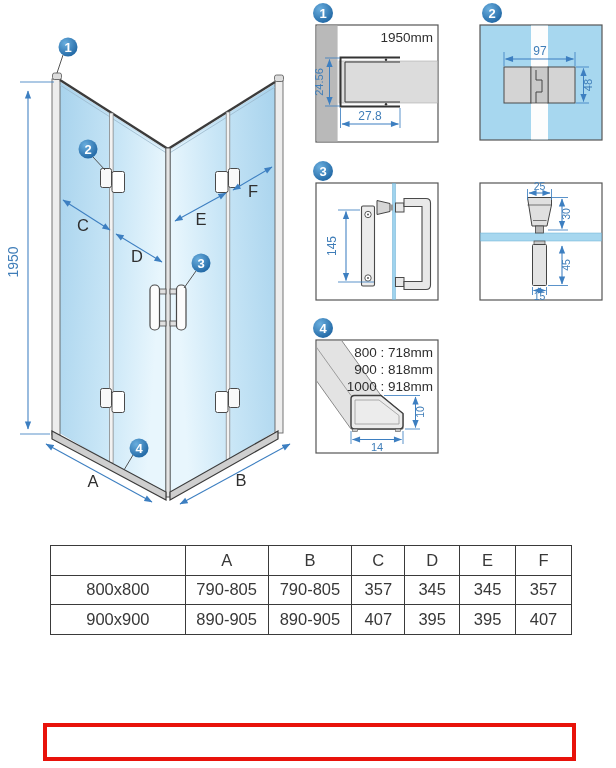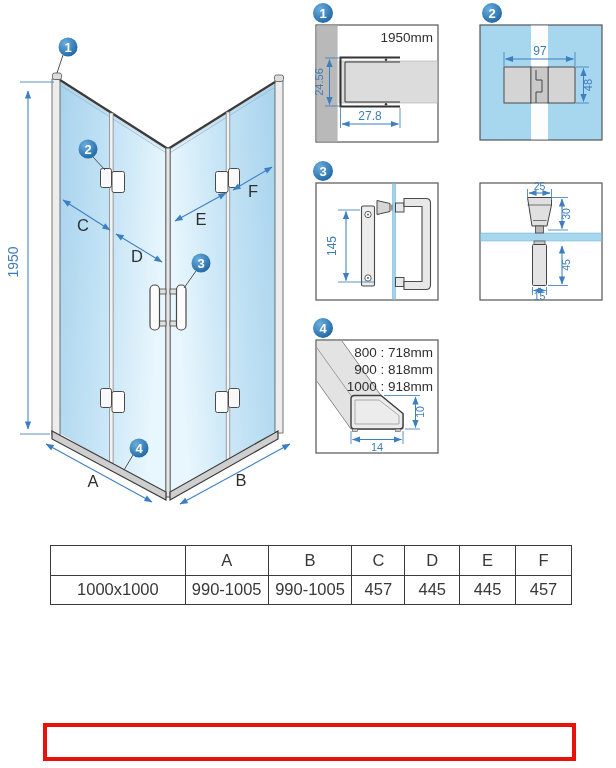--- a/index.html
+++ b/index.html
@@ -282,26 +282,35 @@
         <th>A</th>
         <th>B</th>
         <th>C</th>
         <th>D</th>
         <th>E</th>
         <th>F</th>
       </tr>
     </thead>
     <tbody>
       <tr>
-        <td>1000x1000</td>
-        <td>990-1005</td>
-        <td>990-1005</td>
-        <td>457</td>
-        <td>445</td>
-        <td>445</td>
-        <td>457</td>
+        <td>800x800</td>
+        <td>790-805</td>
+        <td>790-805</td>
+        <td>357</td>
+        <td>345</td>
+        <td>345</td>
+        <td>357</td>
+      </tr>
+      <tr>
+        <td>900x900</td>
+        <td>890-905</td>
+        <td>890-905</td>
+        <td>407</td>
+        <td>395</td>
+        <td>395</td>
+        <td>407</td>
       </tr>
     </tbody>
   </table>
   <div class="hl-box"></div>
 </div>
 
 </div>
 
 </body></html>

